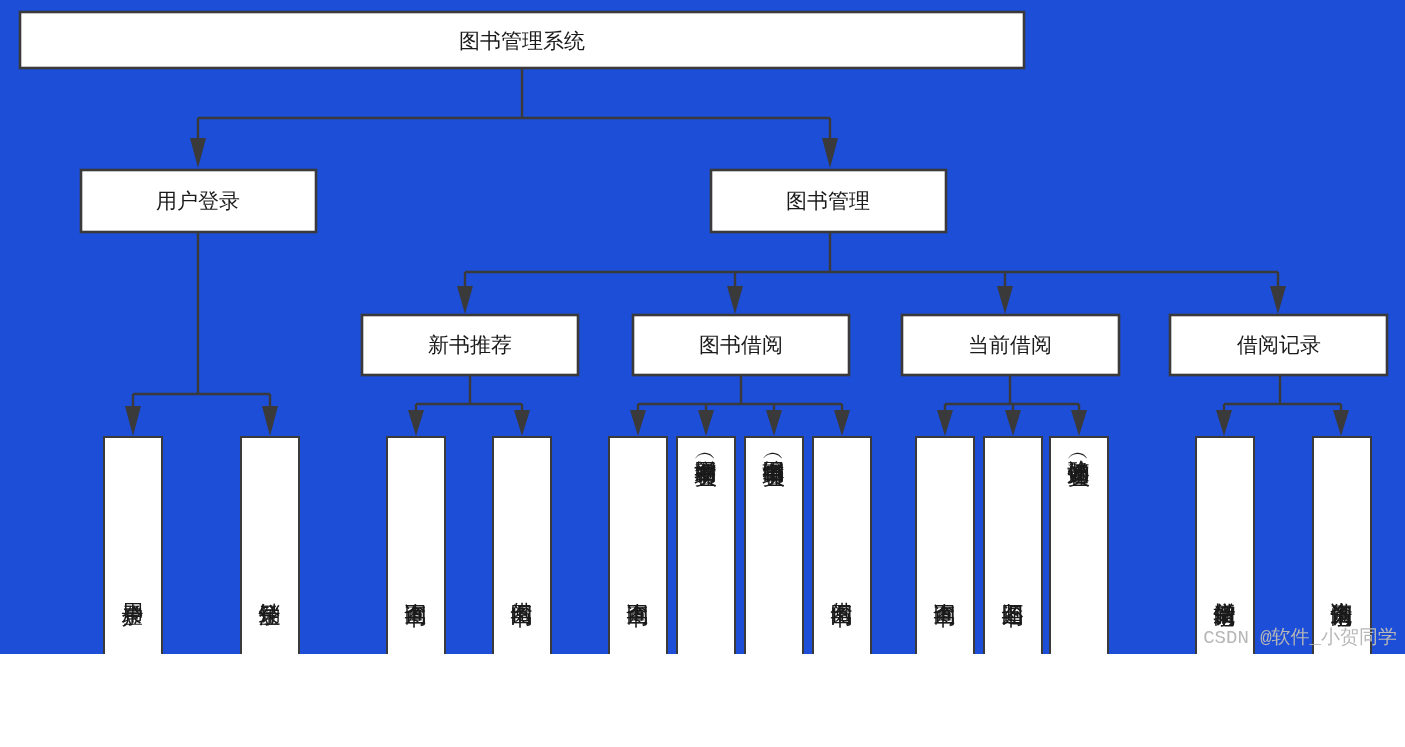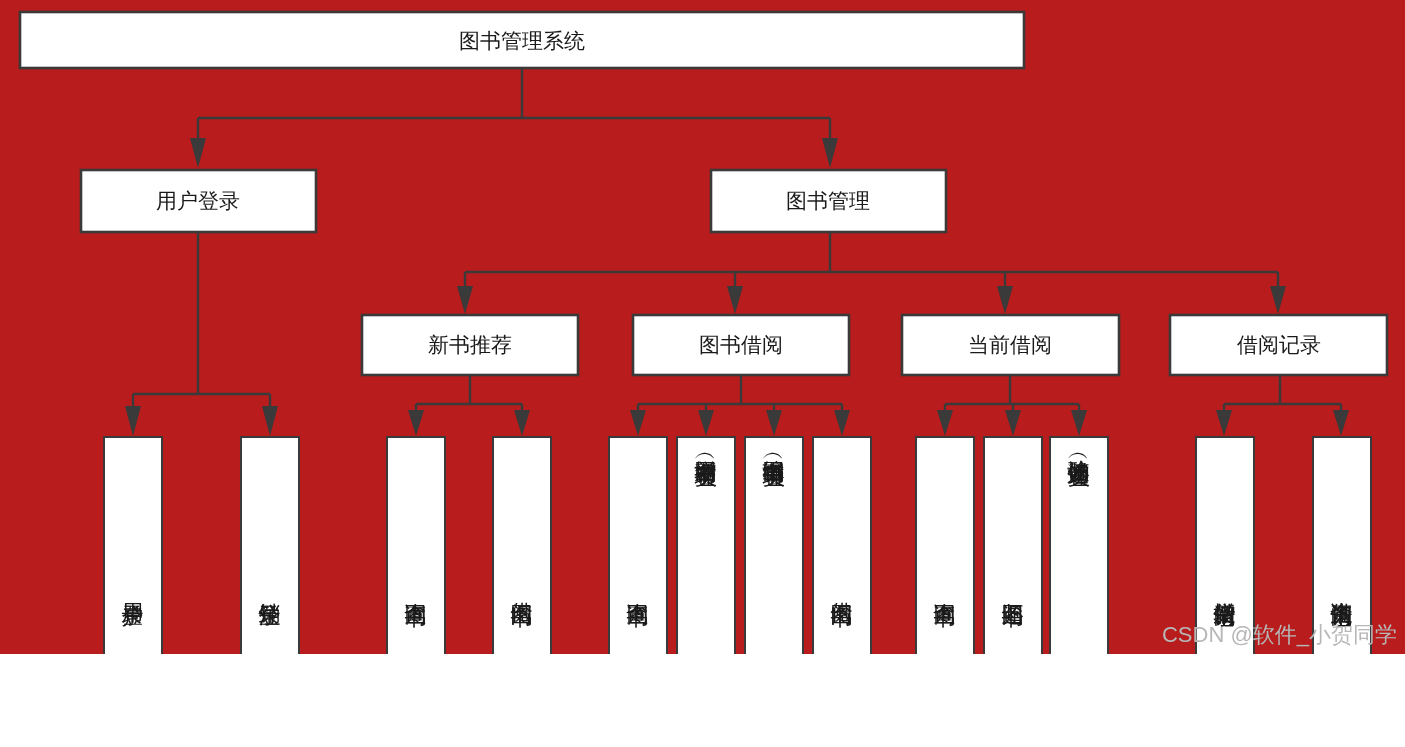--- a/index.html
+++ b/index.html
@@ -8,21 +8,21 @@
     padding: 0;
     background: #ffffff;
   }
   body {
     font-family: "Liberation Sans", "DejaVu Sans", sans-serif;
   }
   #diagram-root {
     position: relative;
     width: 1405px;
     height: 654px;
-    background: #b91c1c;
+    background: #1d4ed8;
     overflow: hidden;
   }
   svg#flow-svg {
     position: absolute;
     top: 0;
     left: 0;
     width: 1405px;
     height: 747px;
   }
   .node-rect {
@@ -67,22 +67,22 @@
     line-height: 1.05;
     color: #1a1a1a;
     letter-spacing: 1px;
     white-space: nowrap;
     padding-top: 4px;
   }
   .watermark {
     position: absolute;
     right: 8px;
     bottom: 4px;
-    font-family: Liberation Sans, sans-serif;
-    font-size: 22px;
+    font-family: Liberation Mono, monospace;
+    font-size: 19px;
     color: #b7b7b7;
     white-space: nowrap;
     user-select: none;
   }
 </style>
 </head>
 <body>
 
 <div id="diagram-root">
 

